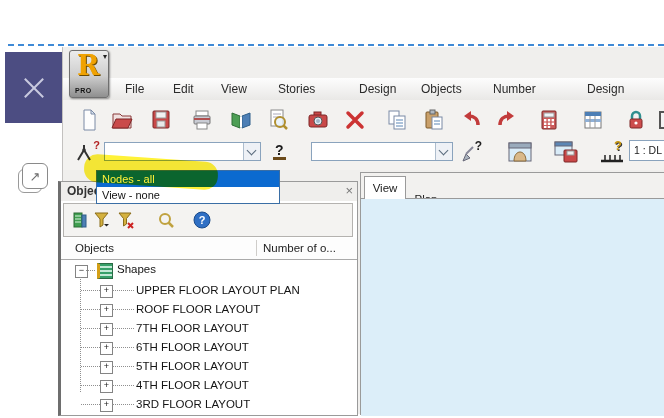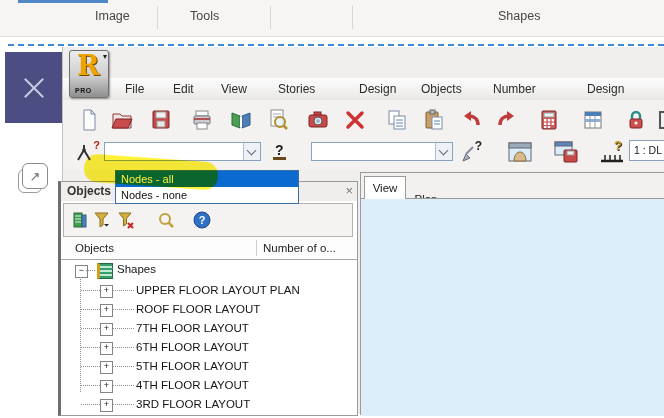--- a/index.html
+++ b/index.html
@@ -29,21 +29,21 @@
   .menubar{position:absolute;left:0;top:31px;width:602px;height:22px;background:linear-gradient(#fdfdfd,#e9e8e6);border-bottom:1px solid #d7d5d2;}
   .menu-item{position:absolute;top:4px;font-size:12px;color:#2b2b2b;}
   .tbar1{position:absolute;left:0;top:53px;width:602px;height:40px;background:#f3f2f0;border-bottom:1px solid #dddbd8;}
   .ti{position:absolute;top:7px;width:26px;height:26px;display:flex;align-items:center;justify-content:center;}
   .tbar2{position:absolute;left:0;top:93px;width:602px;height:30px;background:#f3f2f0;}
   .combo{position:absolute;height:17px;background:#fff;border:1px solid #8aa3bd;}
   .combo .btn{position:absolute;right:0;top:0;width:16px;height:100%;background:#eef1f6;border-left:1px solid #aebdcd;}
   .chev{position:absolute;left:4px;top:4px;width:6px;height:6px;border-right:1.5px solid #5a6b7d;border-bottom:1.5px solid #5a6b7d;transform:rotate(45deg);}
   .help2{position:absolute;font-size:14px;font-weight:bold;color:#1a1a1a;border-bottom:3px solid #6b4a1a;line-height:14px;padding:0 2px;}
   
-  .droplist{position:absolute;left:52px;top:123px;width:182px;background:#fff;border:1px solid #3a6ea5;z-index:50;}
+  .droplist{position:absolute;left:33px;top:123px;width:182px;background:#fff;border:1px solid #3a6ea5;z-index:50;}
   .droprow{height:16px;font-size:11px;line-height:16px;padding-left:5px;color:#111;white-space:nowrap;}
   .droprow.sel{background:#0b6ad0;color:#fff;}
   
   .marker{position:absolute;left:84px;top:158px;width:134px;height:28px;background:#ffee00;opacity:.78;
           border-radius:13px;transform:rotate(4deg);mix-blend-mode:multiply;z-index:60;pointer-events:none;}
   
   .panel{position:absolute;left:58px;top:181px;width:296px;height:233px;background:#fff;border:1px solid #9a9a9a;border-left:3px solid #6e6e6e;}
   .panel-title{position:absolute;left:0;top:0;width:100%;height:19px;background:#efeeec;}
   .panel-title .txt{position:absolute;left:6px;top:2px;font-size:12px;font-weight:bold;color:#333;}
   .panel-close{position:absolute;right:4px;top:1px;font-size:13px;color:#777;line-height:16px;}
@@ -66,29 +66,20 @@
   .vtab{position:absolute;top:3px;height:22px;font-size:11.5px;text-align:center;line-height:22px;color:#222;}
   .vtab.active{background:#fff;border:1px solid #9a9a9a;border-bottom:none;z-index:2;}
   .canvas{position:absolute;left:0;top:25px;width:304px;height:217px;background:#dceef9;border-top:1px solid #9a9a9a;}
   .svgi{display:block;}
 </style>
 </head>
 <body>
 
 <div id="stage">
 
-  <div class="topbar">
-    <div class="topbar-accent"></div>
-    <span class="top-tab" style="left:95px">Image</span>
-    <span class="top-tab" style="left:190px">Tools</span>
-    <span class="top-tab" style="left:498px">Shapes</span>
-    <div class="top-sep" style="left:157px"></div>
-    <div class="top-sep" style="left:270px"></div>
-    <div class="top-sep" style="left:352px"></div>
-  </div>
 
   <div class="marching"></div>
 
   <div class="purple-close">
     <div class="bar b1"></div>
     <div class="bar b2"></div>
   </div>
   <div class="popout-back"></div>
   <div class="popout">
     <span>↗</span>
@@ -296,21 +287,21 @@
           </svg>
         <span style="position:absolute;right:3px;top:-3px;font-size:13px;font-weight:bold;color:#c8960c;text-shadow:1px 1px 0 #333;">?</span>
       </div>
       <div class="combo" style="left:566px;top:0px;width:44px;height:19px;">
         <span style="position:absolute;left:4px;top:3px;font-size:10.5px;color:#222;">1 : DL</span>
       </div>
     </div>
 
     <div class="droplist">
       <div class="droprow sel">Nodes - all</div>
-      <div class="droprow">Nodes - none</div>
+      <div class="droprow">View - none</div>
     </div>
   </div>
 
   <div class="panel">
     <div class="panel-title">
       <span class="txt">Objects</span>
       <span class="panel-close">×</span>
     </div>
     <div class="panel-toolbar">
       <div class="pi" style="left:6px">

